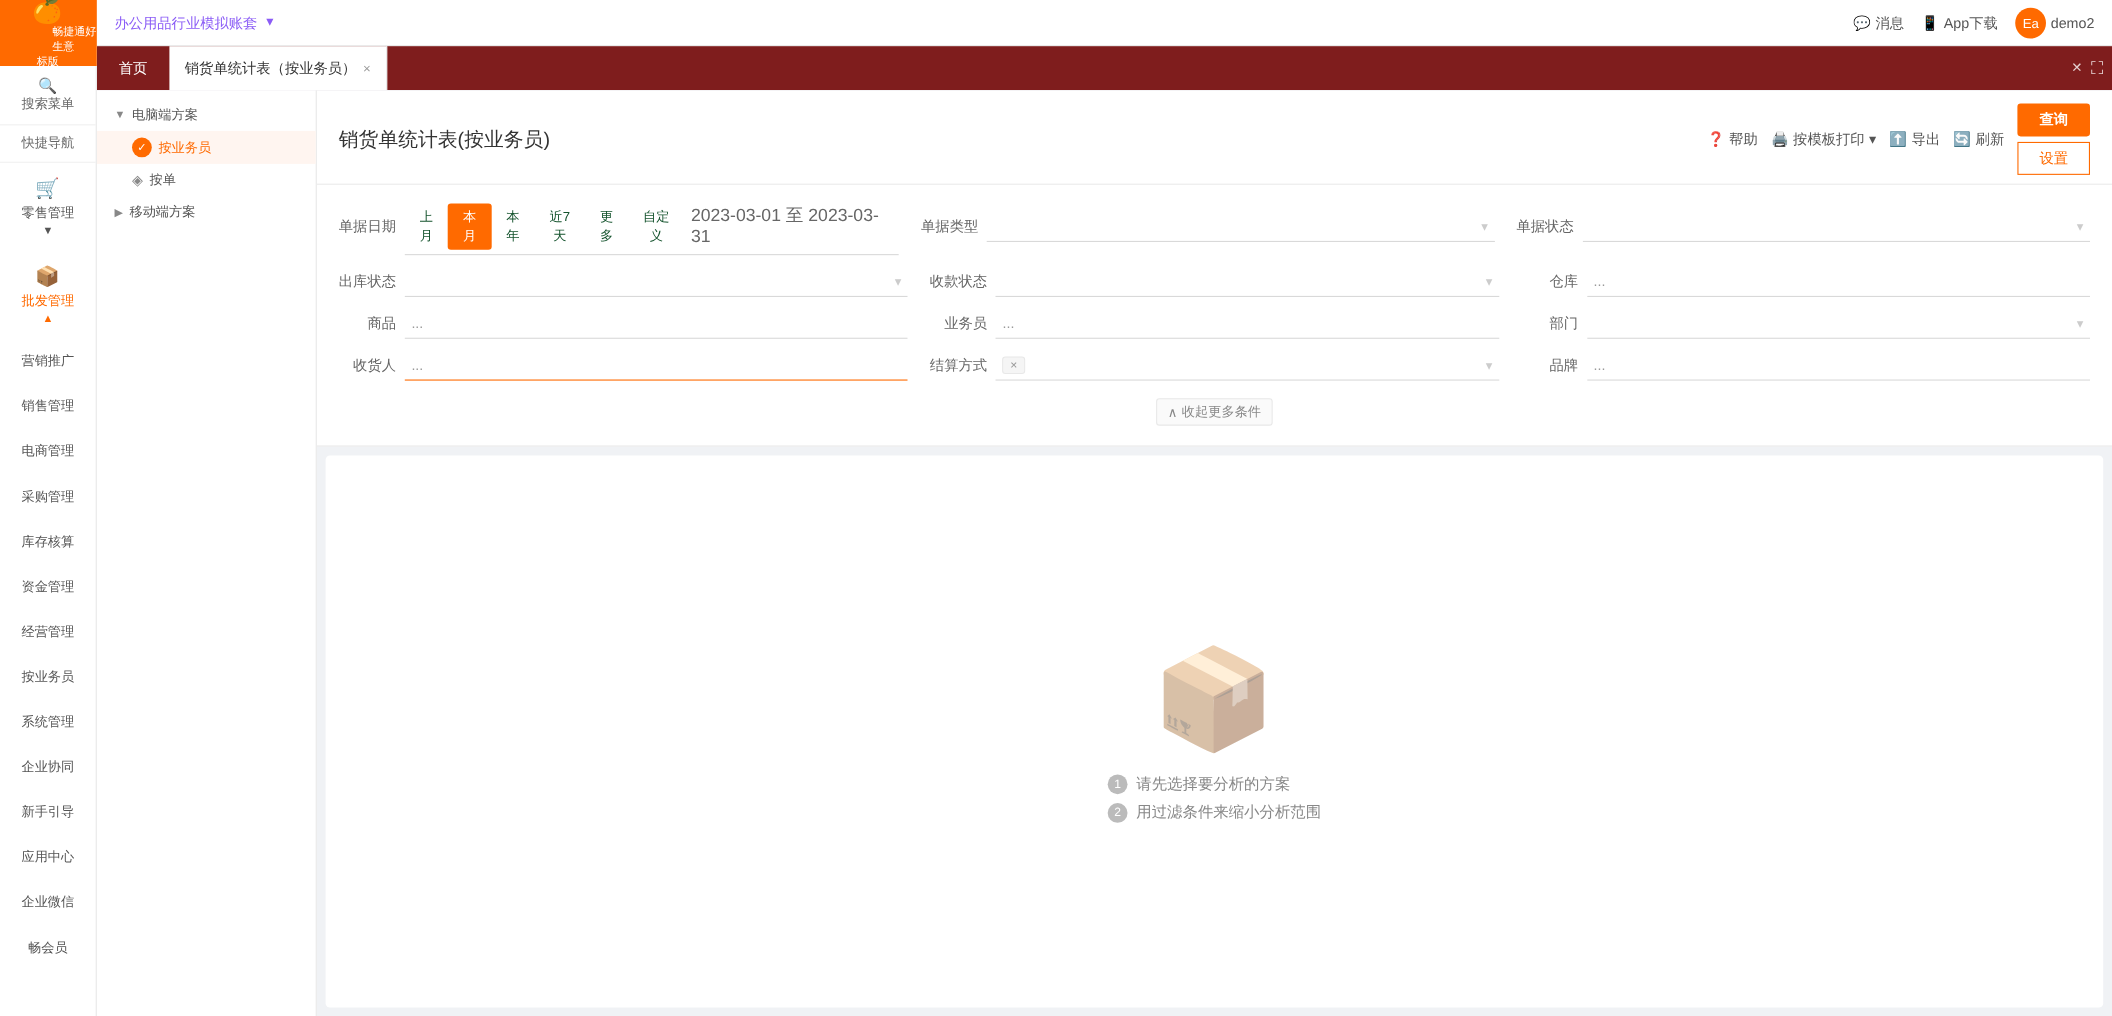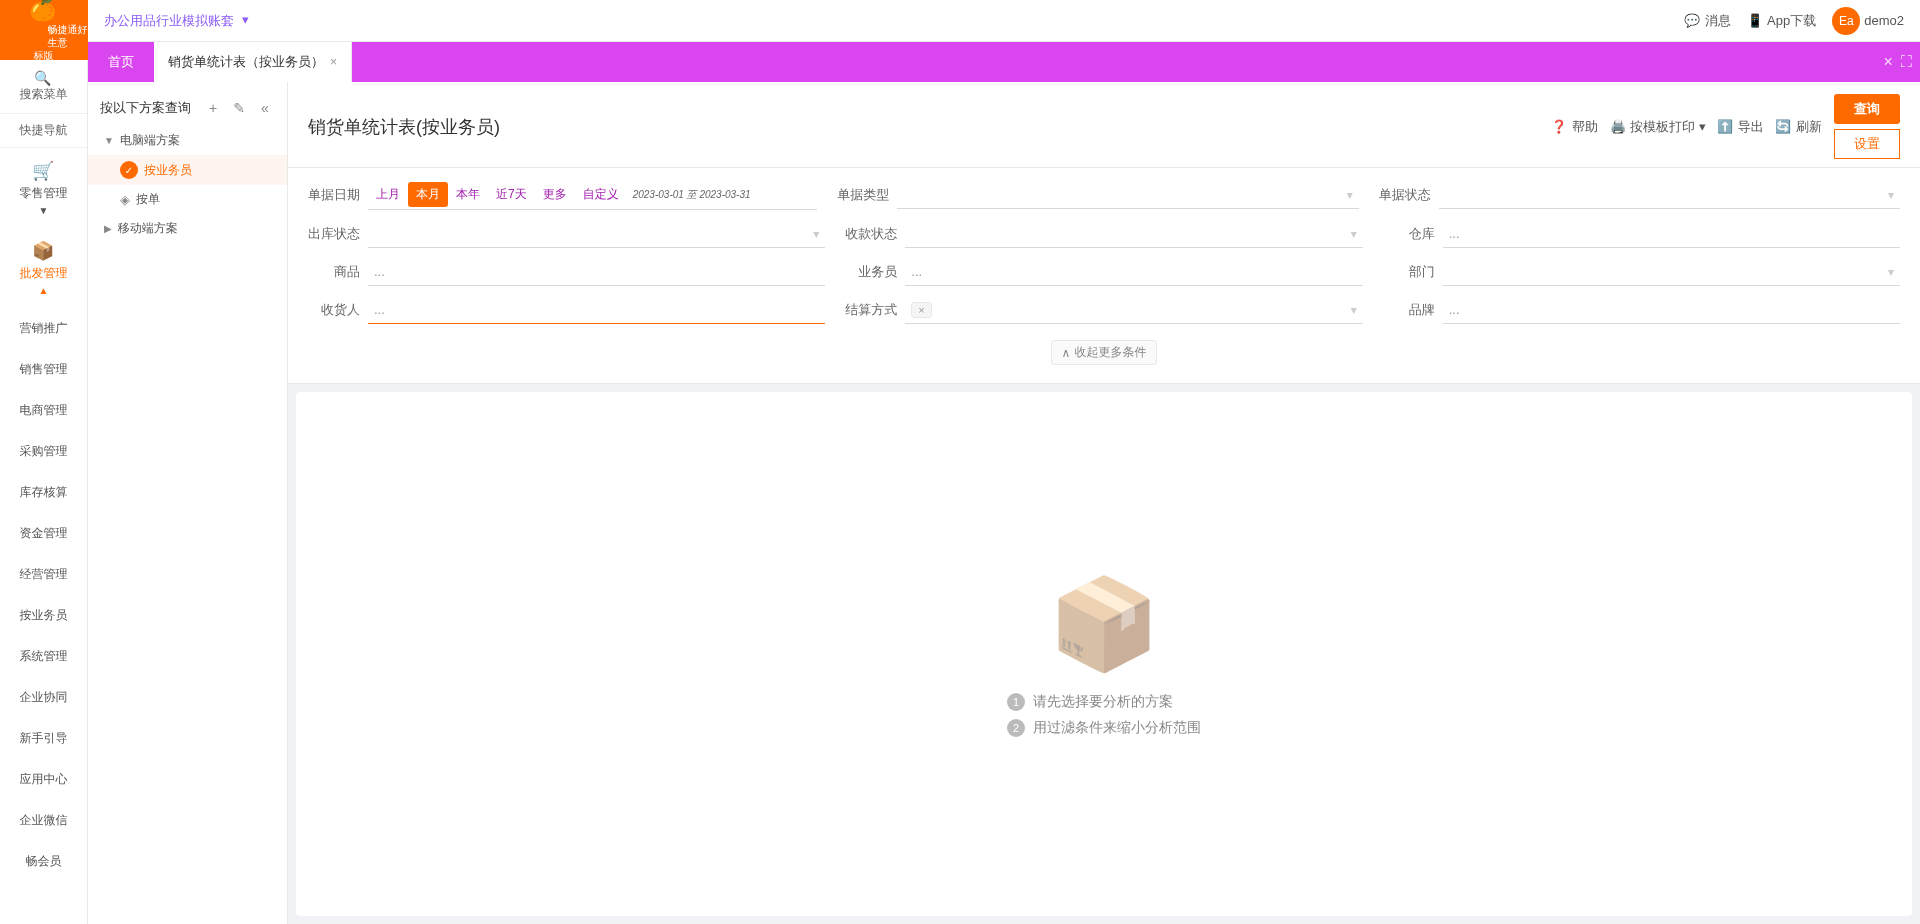--- a/index.html
+++ b/index.html
@@ -21,21 +21,21 @@
     .main { flex: 1; display: flex; flex-direction: column; overflow: hidden; }
 
     
     .top-header { height: 42px; background: #fff; display: flex; align-items: center; justify-content: space-between; padding: 0 16px; border-bottom: 1px solid #e8e8e8; }
     .top-header-left { display: flex; align-items: flex-start; gap: 8px; color: #8b5cf6; font-size: 13px; cursor: pointer; }
     .top-header-right { display: flex; align-items: center; gap: 16px; font-size: 13px; color: #555; }
     .top-header-right-item { display: flex; align-items: center; gap: 4px; cursor: pointer; }
     .avatar { width: 28px; height: 28px; border-radius: 50%; background: #ff6a00; display: flex; align-items: center; justify-content: center; color: #fff; font-size: 12px; }
 
     
-    .tab-bar { height: 40px; background: #d946ef; display: flex; align-items: center; padding: 0 0; }
+    .tab-bar { height: 40px; background: #7f1d1d; display: flex; align-items: center; padding: 0 0; }
     .tab-home { padding: 0 20px; height: 100%; display: flex; align-items: center; color: #fff; font-size: 13px; cursor: pointer; }
     .tab-item { height: 100%; display: flex; align-items: center; padding: 0 14px; background: #fff; color: #333; font-size: 13px; cursor: pointer; gap: 6px; border-right: 1px solid #e8e8e8; }
     .tab-item.active { background: #fff; }
     .tab-close { color: #999; font-size: 12px; cursor: pointer; }
     .tab-bar-extra { margin-left: auto; display: flex; align-items: center; padding-right: 8px; gap: 8px; }
     .tab-bar-btn { color: #fff; cursor: pointer; font-size: 16px; opacity: 0.8; }
 
     
     .content { flex: 1; display: flex; overflow: hidden; background: #f0f2f5; }
 
@@ -64,23 +64,23 @@
     
     .filter-area { background: #fff; padding: 12px 20px; border-bottom: 1px solid #e8e8e8; }
     .filter-row { display: flex; align-items: center; gap: 0; margin-bottom: 10px; }
     .filter-row:last-child { margin-bottom: 0; }
     .filter-label { color: #666; font-size: 13px; width: 60px; flex-shrink: 0; text-align: right; padding-right: 8px; }
     .filter-control { flex: 1; display: flex; align-items: center; border-bottom: 1px solid #d9d9d9; padding: 4px 6px; min-height: 28px; gap: 4px; cursor: pointer; }
     .filter-control.active-border { border-bottom-color: #ff6a00; }
     .filter-control-text { color: #999; font-size: 13px; flex: 1; }
     .filter-control-icon { color: #ccc; font-size: 12px; }
     .filter-sep { width: 20px; flex-shrink: 0; }
-    .date-btn { padding: 4px 8px; font-size: 12px; color: #a21caf; cursor: pointer; background: none; border: none; }
+    .date-btn { padding: 4px 8px; font-size: 12px; color: #14532d; cursor: pointer; background: none; border: none; }
     .date-btn.active { background: #ff6a00; color: #fff; border-radius: 3px; }
-    .date-range { font-size: 10px; color: #666; padding: 4px 6px; font-style: italic; }
+    .date-range { font-size: 16px; color: #666; padding: 4px 6px; }
 
     
     .collapse-row { display: flex; justify-content: center; padding: 6px 0; }
     .collapse-btn { display: flex; align-items: center; gap: 4px; color: #888; font-size: 12px; cursor: pointer; padding: 3px 10px; border: 1px solid #e8e8e8; border-radius: 3px; background: #fafafa; }
 
     
     .data-area { flex: 1; display: flex; flex-direction: column; align-items: center; justify-content: center; background: #fff; margin: 8px; border-radius: 4px; }
     .empty-state { display: flex; flex-direction: column; align-items: center; gap: 16px; }
     .empty-steps { display: flex; flex-direction: column; gap: 8px; }
     .empty-step { display: flex; align-items: center; gap: 8px; color: #888; font-size: 14px; }
@@ -195,34 +195,20 @@
     </div>
     <div class="tab-bar-extra">
       <span class="tab-bar-btn">×</span>
       <span class="tab-bar-btn">⛶</span>
     </div>
   </div>
 
   <div class="content">
 
     <div class="left-panel">
-      <div class="left-panel-header">
-        <span>按以下方案查询</span>
-        <div class="left-panel-header-actions">
-          <div class="left-panel-action-btn">
-            <span>+</span>
-          </div>
-          <div class="left-panel-action-btn">
-            <span>✎</span>
-          </div>
-          <div class="left-panel-action-btn">
-            <span>«</span>
-          </div>
-        </div>
-      </div>
 
       <div class="tree-item">
         <span class="tree-arrow">▼</span>
         <span>电脑端方案</span>
       </div>
       <div class="tree-item tree-item-indent selected">
         <span class="tree-circle">✓</span>
         <span>按业务员</span>
       </div>
       <div class="tree-item tree-item-indent">

